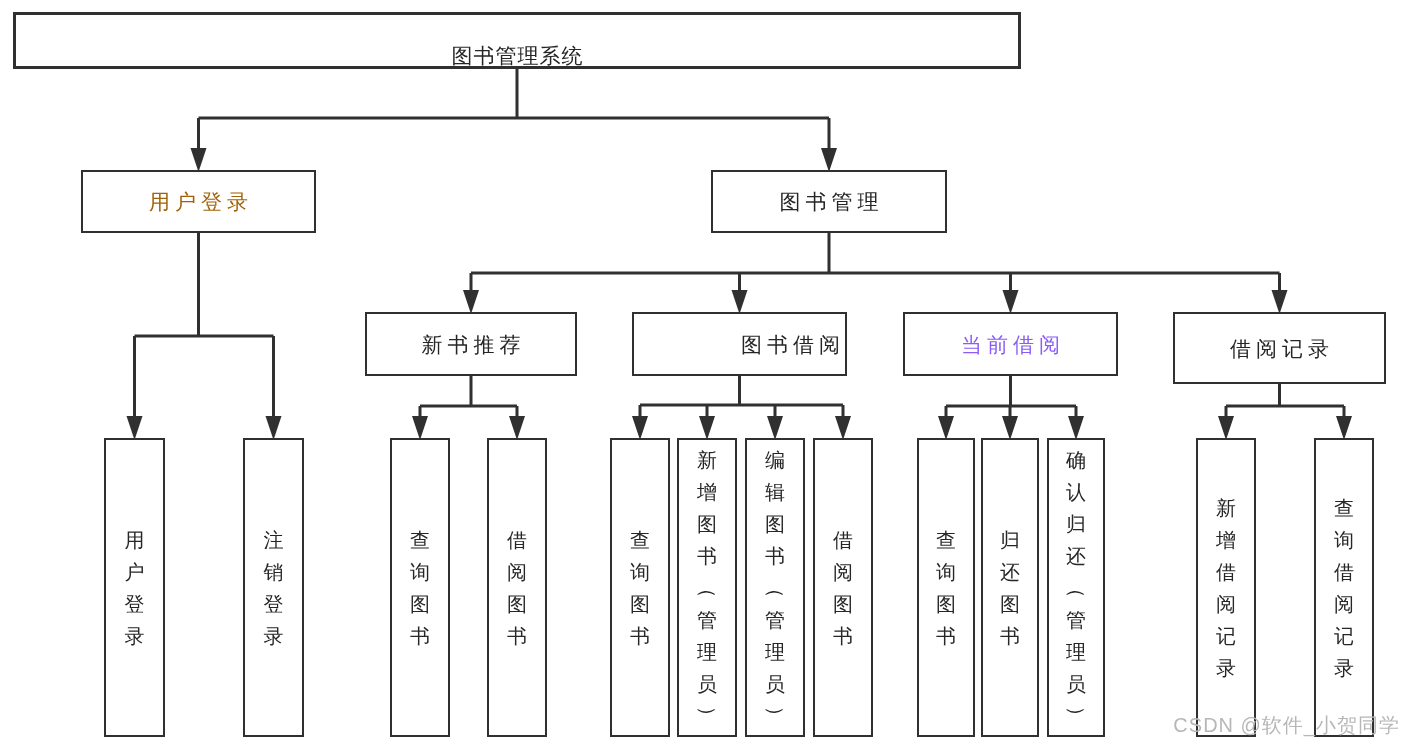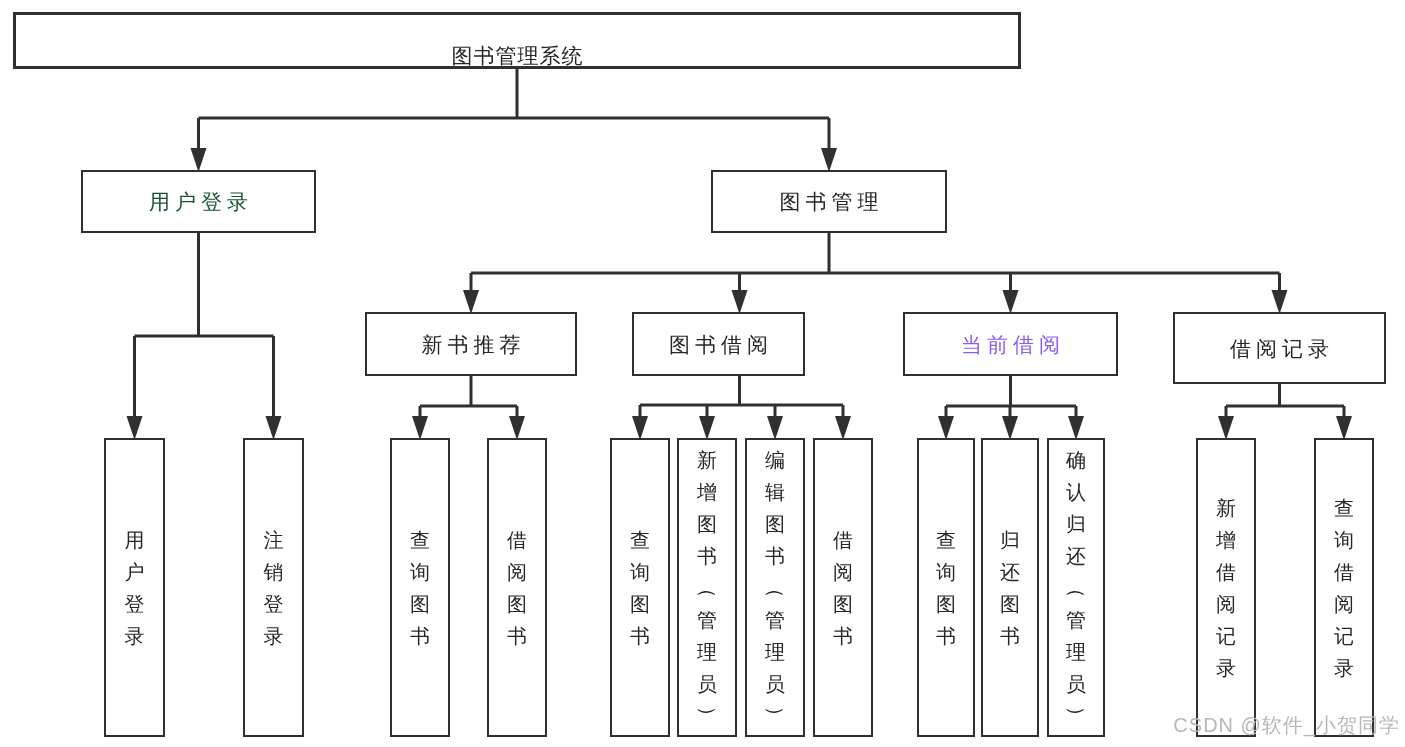--- a/index.html
+++ b/index.html
@@ -116,29 +116,29 @@
       <polygon points="1010,440 1002,416 1018,416" fill="#303030"></polygon>
       <polygon points="1076,440 1068,416 1084,416" fill="#303030"></polygon>
       <path d="M 1279.5 375 V 406 M 1226 406 H 1344 M 1226 406 V 424 M 1344 406 V 424" fill="none" stroke="#303030" stroke-width="3"></path>
       <polygon points="1226,440 1218,416 1234,416" fill="#303030"></polygon>
       <polygon points="1344,440 1336,416 1352,416" fill="#303030"></polygon>
     </svg>
 <div class="node root" style="left: 13px; top: 12px; width: 1008px; height: 57px; border-color: rgb(48, 48, 48); background: rgb(255, 255, 255);">
       <span class="label" style="color: rgb(38, 38, 38);">图书管理系统</span>
     </div>
     <div class="node branch" style="left: 81px; top: 170px; width: 235px; height: 63px; border-color: rgb(48, 48, 48); background: rgb(255, 255, 255);">
-      <span class="label" style="color: #14532d;">用户登录</span>
+      <span class="label" style="color: #a16207;">用户登录</span>
     </div>
     <div class="node branch" style="left: 711px; top: 170px; width: 236px; height: 63px; border-color: rgb(48, 48, 48); background: rgb(255, 255, 255);">
       <span class="label" style="color: rgb(38, 38, 38);">图书管理</span>
     </div>
     <div class="node branch" style="left: 365px; top: 312px; width: 212px; height: 64px; border-color: rgb(48, 48, 48); background: rgb(255, 255, 255);">
       <span class="label" style="color: rgb(38, 38, 38); text-align: right;">新书推荐</span>
     </div>
-    <div class="node branch" style="left: 632px; top: 312px; width: 173px; height: 64px; border-color: rgb(48, 48, 48); background: rgb(255, 255, 255);">
+    <div class="node branch" style="left: 632px; top: 312px; width: 215px; height: 64px; border-color: rgb(48, 48, 48); background: rgb(255, 255, 255); justify-content: flex-end;">
       <span class="label" style="color: rgb(38, 38, 38);">图书借阅</span>
     </div>
     <div class="node branch" style="left: 903px; top: 312px; width: 215px; height: 64px; border-color: rgb(48, 48, 48); background: rgb(255, 255, 255);">
       <span class="label" style="color: #8b5cf6;">当前借阅</span>
     </div>
     <div class="node branch" style="left: 1173px; top: 312px; width: 213px; height: 72px; border-color: rgb(48, 48, 48); background: rgb(255, 255, 255);">
       <span class="label" style="color: rgb(38, 38, 38);">借阅记录</span>
     </div>
     <div class="node leaf" style="left: 104px; top: 438px; width: 61px; height: 299px; border-color: rgb(48, 48, 48); background: rgb(255, 255, 255);">
       <span class="label" style="color: rgb(38, 38, 38);">

